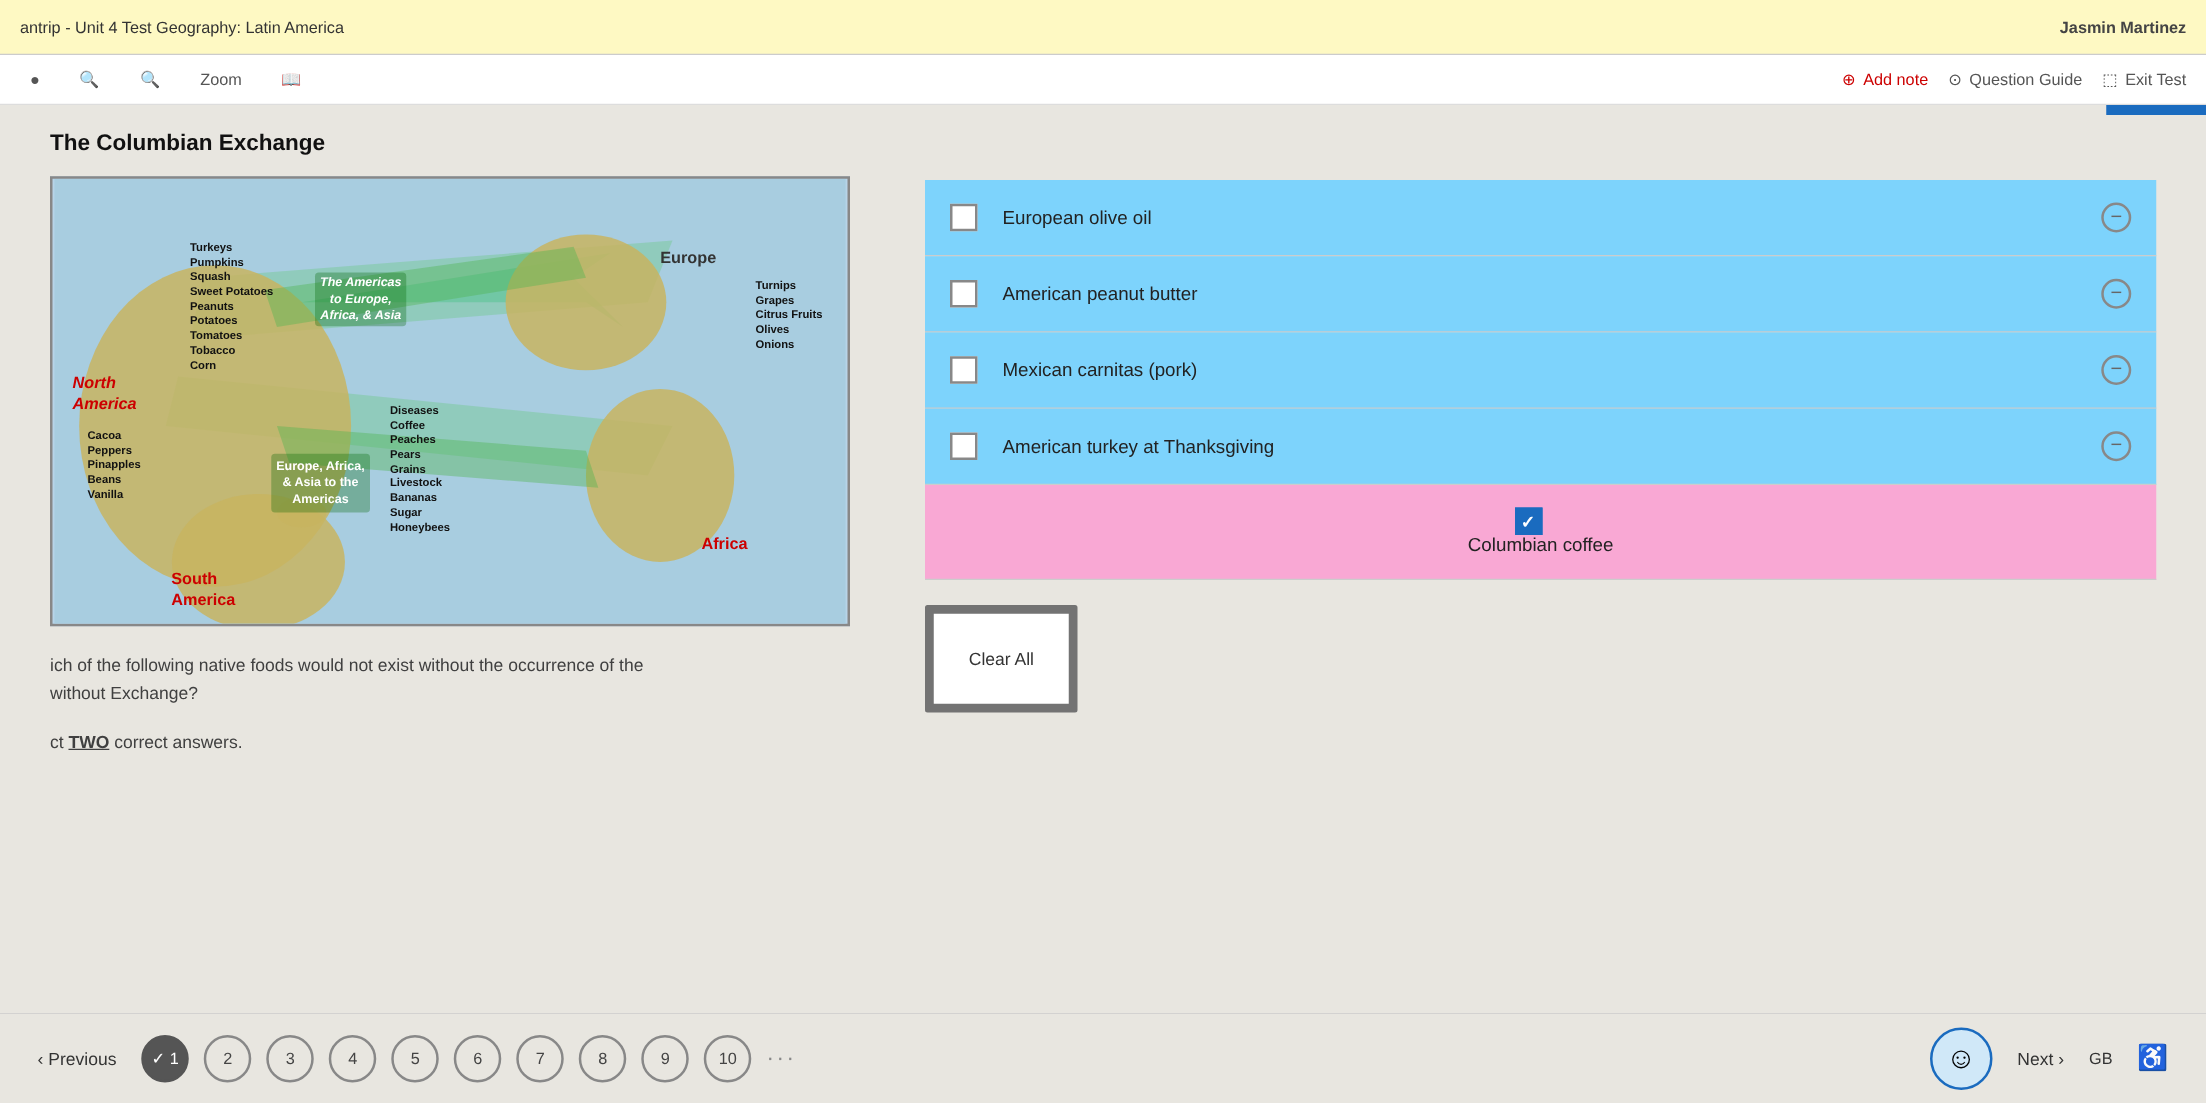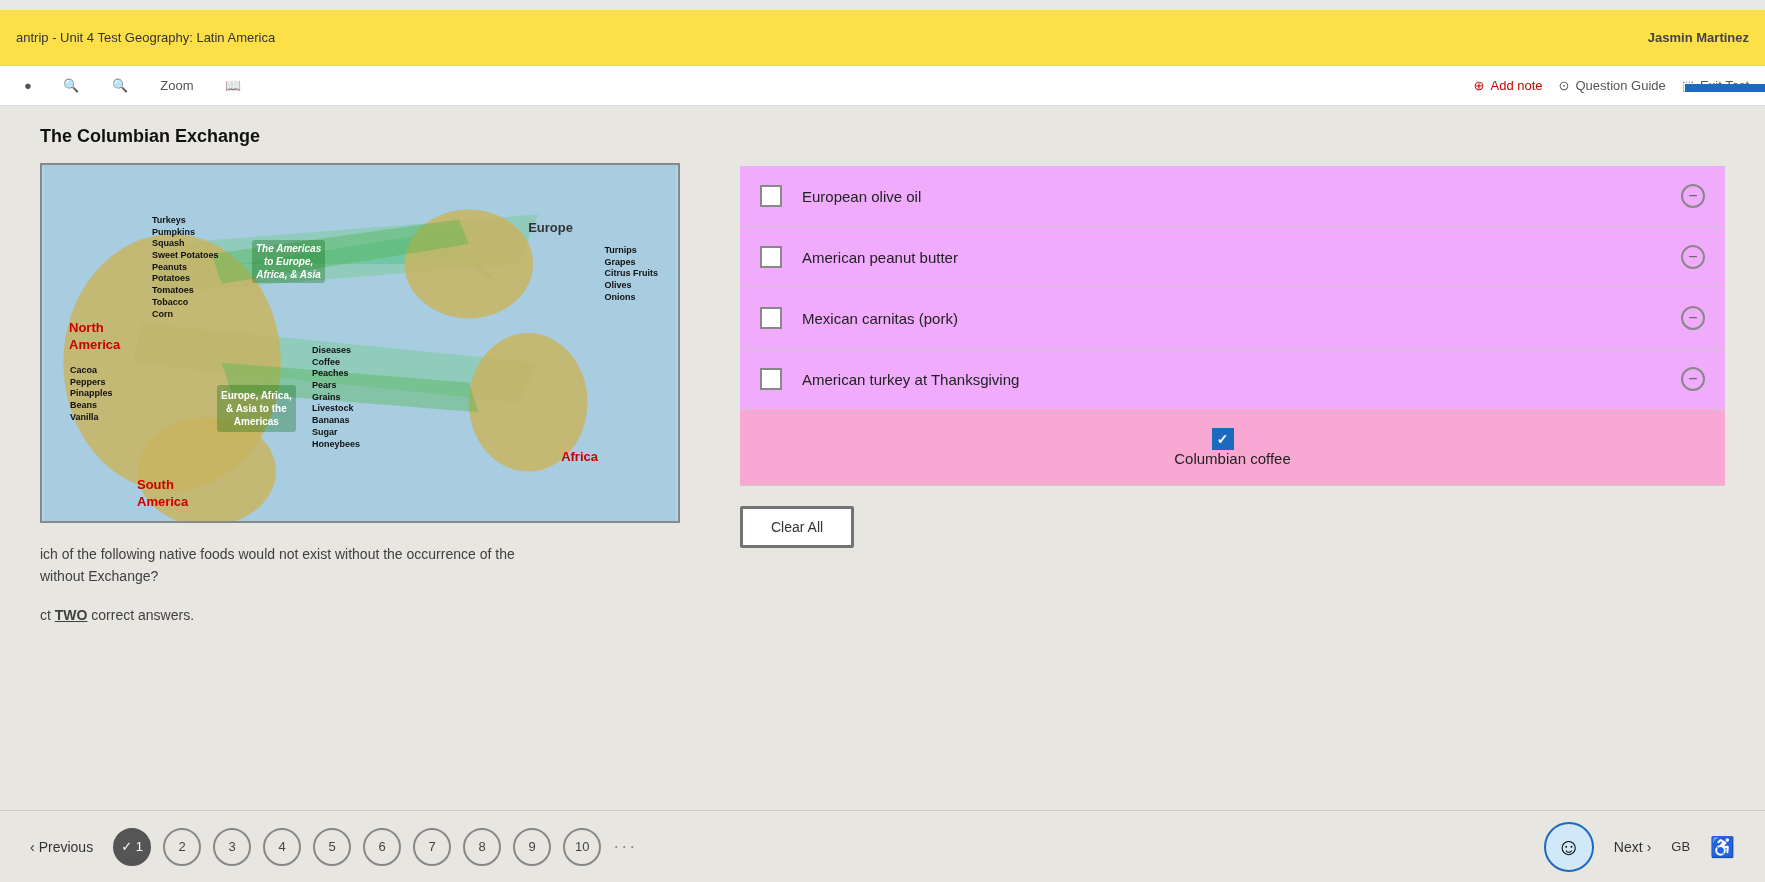--- a/index.html
+++ b/index.html
@@ -7,28 +7,27 @@
       font-family: Arial, sans-serif;
       background: #e8e8e8;
       width: 1765px;
       min-height: 882px;
       overflow: hidden;
       position: relative;
     }
 
     
     .top-bar {
-      background: #fde047;
+      background: #fef9c3;
       border-bottom: 1px solid #ccc;
-      height: 56px;
+      height: 44px;
       display: flex;
       align-items: center;
       justify-content: space-between;
       padding: 0 16px;
-      margin-top: 10px;
     }
     .top-bar-left {
       display: flex;
       align-items: center;
       gap: 12px;
       font-size: 13px;
       color: #444;
     }
     .top-bar-title {
       font-size: 13px;
@@ -203,21 +202,21 @@
       gap: 0;
       padding-top: 40px;
     }
 
     
     .answer-option {
       display: flex;
       align-items: center;
       padding: 18px 20px;
       border-bottom: 1px solid #ccc;
-      background: #f0abfc;
+      background: #7dd3fc;
       cursor: pointer;
       position: relative;
     }
     .answer-option.selected {
       background: #f9a8d4;
       flex-direction: column;
     }
 
     .answer-checkbox {
       width: 22px;
@@ -261,23 +260,23 @@
       color: #666;
       cursor: pointer;
       flex-shrink: 0;
     }
 
     
     .clear-all-section {
       padding: 20px 0 10px 0;
     }
     .clear-all-btn {
-      padding: 10px 28px;
+      padding: 28px 28px;
       background: #fff;
-      border: 3px solid #737373;
+      border: 7px solid #737373;
       font-size: 14px;
       color: #333;
       cursor: pointer;
       border-radius: 2px;
     }
 
     
     .bottom-nav {
       position: fixed;
       bottom: 0;
@@ -450,21 +449,21 @@
         <ellipse cx="490" cy="240" rx="60" ry="70" fill="#c8b460" opacity="0.85"></ellipse>
 
         <ellipse cx="200" cy="270" rx="20" ry="12" fill="#c8b460" opacity="0.7"></ellipse>
 
         <polygon points="170,90 420,55 430,80 180,120" fill="rgba(80,180,80,0.4)"></polygon>
 
         <polygon points="180,200 430,220 440,250 190,230" fill="rgba(80,180,80,0.4)"></polygon>
 
       </svg>
 
-      <div class="map-label region" style="top:155px;left:27px;">North<br>America</div>
+      <div class="map-label region" style="top:155px;left:16px;font-style:italic;">North<br>America</div>
       <div class="map-label region" style="bottom:10px;left:95px;">South<br>America</div>
       <div class="map-label europe-label" style="top:55px;right:105px;">Europe</div>
       <div class="map-label africa-label" style="bottom:55px;right:80px;">Africa</div>
 
       <div class="map-label americas-center" style="top:75px;left:210px;">The Americas<br>to Europe,<br>Africa, &amp; Asia</div>
 
       <div class="map-label eaa-center" style="top:220px;left:175px;">Europe, Africa,<br>&amp; Asia to the<br>Americas</div>
 
       <div class="map-label" style="top:50px;left:110px;font-size:9px;font-weight:bold;color:#111;">
         Turkeys<br>Pumpkins<br>Squash<br>Sweet Potatoes<br>Peanuts<br>Potatoes<br>Tomatoes<br>Tobacco<br>Corn

